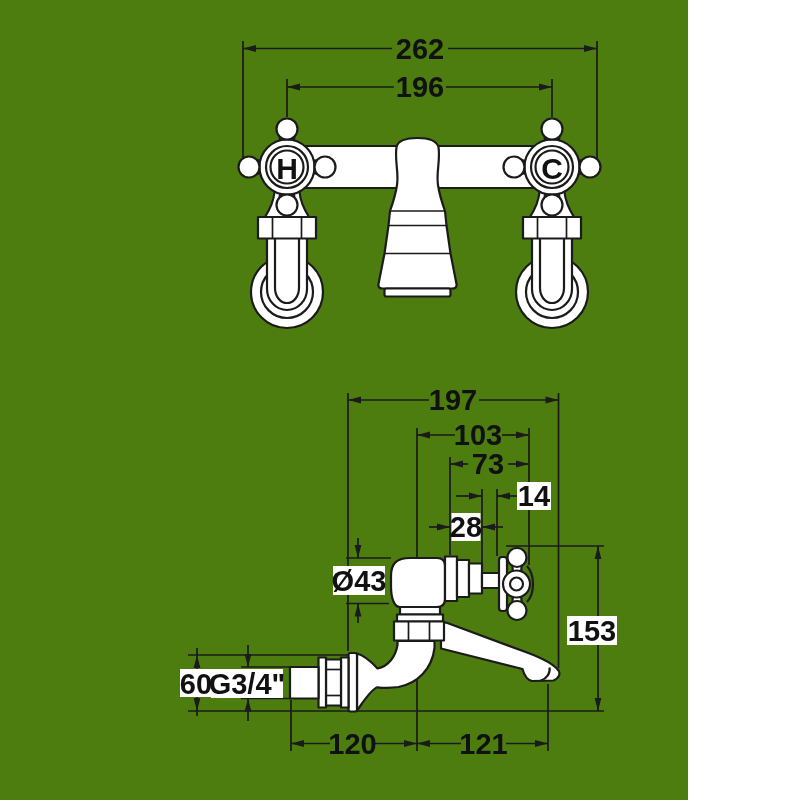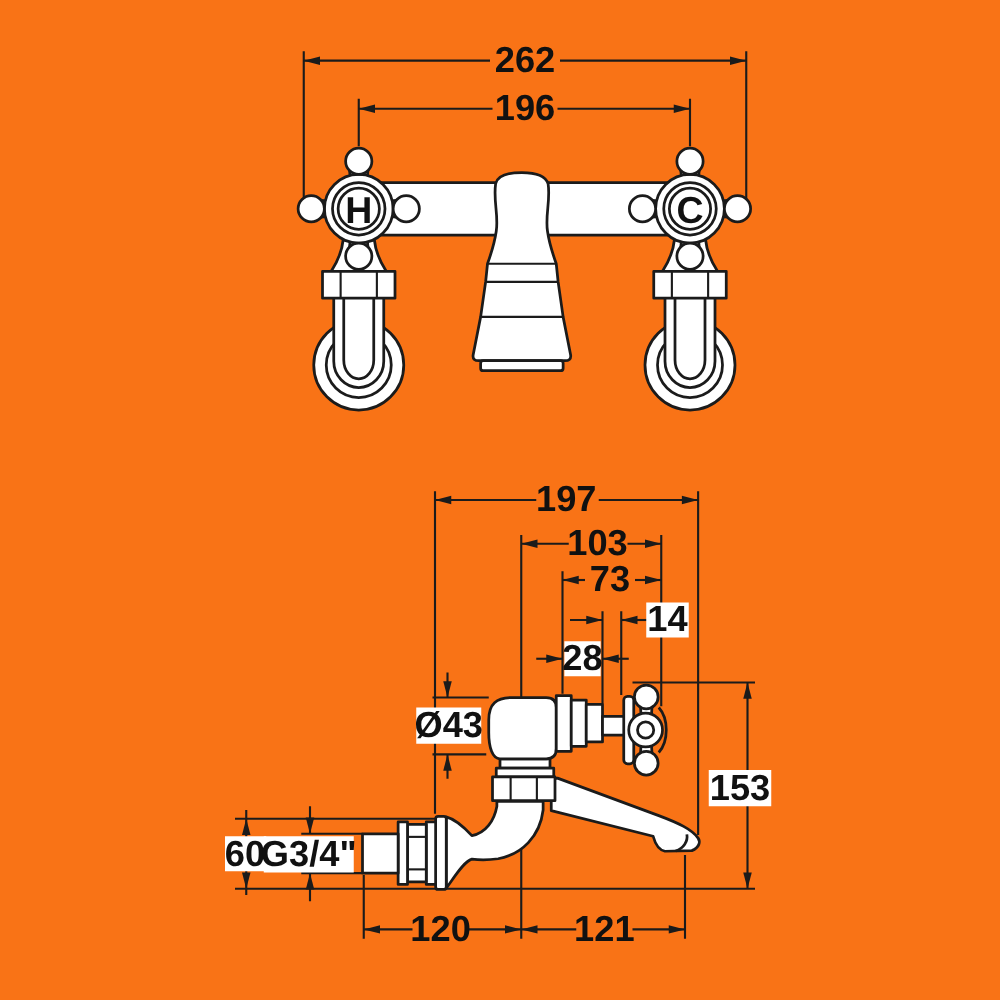--- a/index.html
+++ b/index.html
@@ -1,16 +1,16 @@
 <!DOCTYPE html>
 <html><head>
 <meta charset="utf-8">
 <style>
   html,body{margin:0;padding:0;background:#fff;}
-  .sheet{width:800px;height:800px;background:#f97316;position:relative;overflow:hidden;}
+  .sheet{width:688px;height:800px;background:#4d7c0f;position:relative;overflow:hidden;}
   svg{display:block;}
   .part{fill:#ffffff;stroke:#1b1b1b;stroke-width:2.2;stroke-linejoin:round;}
   .partline{fill:none;stroke:#1b1b1b;stroke-width:2.2;stroke-linejoin:round;}
   .dim{stroke:#1b1b1b;stroke-width:1.7;fill:none;}
   .arrow{fill:#1b1b1b;stroke:none;}
   .dimtext{font-family:"Liberation Sans",sans-serif;font-weight:bold;font-size:29px;fill:#111;text-anchor:middle;}
   .lettertext{font-family:"Liberation Sans",sans-serif;font-weight:bold;font-size:30px;fill:#111;text-anchor:middle;}
   .bg{fill:#ffffff;stroke:none;}
 </style>
 </head>

